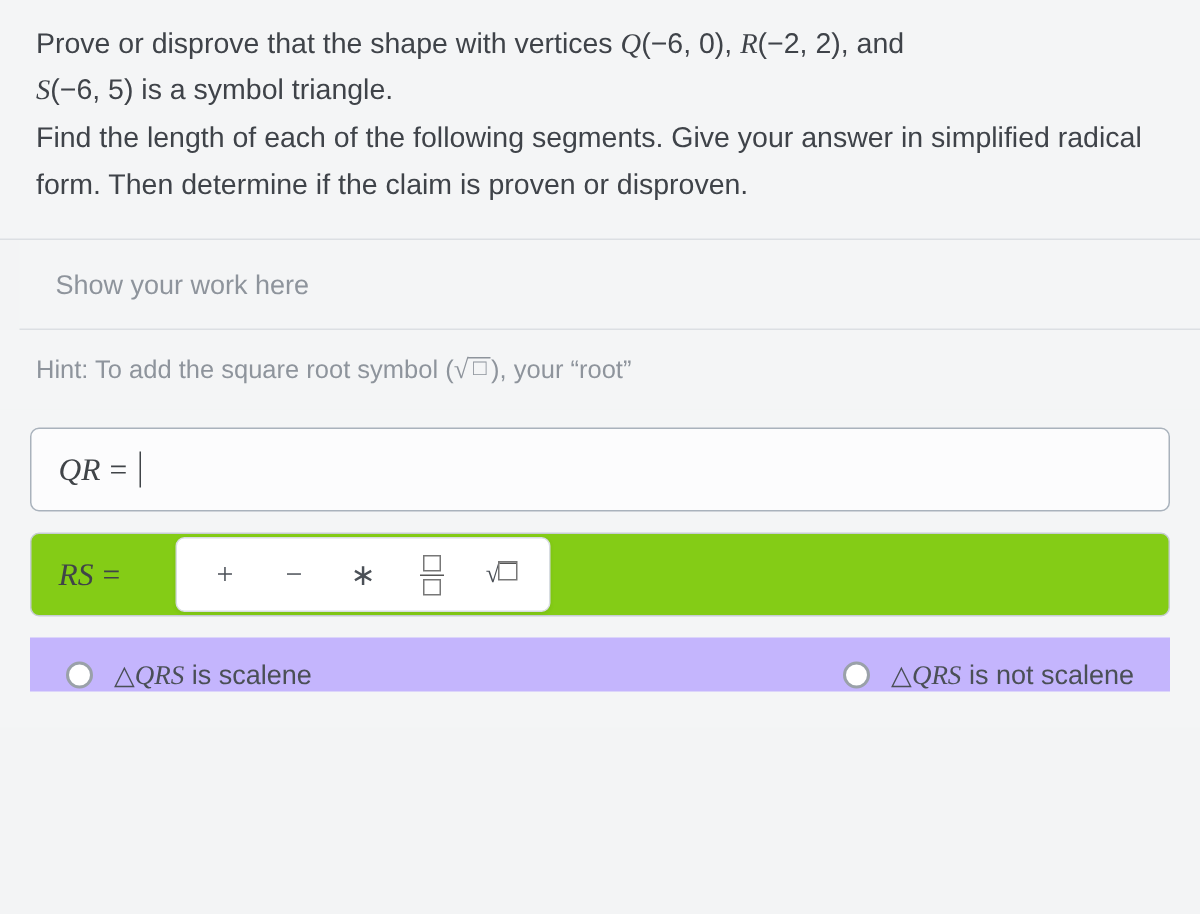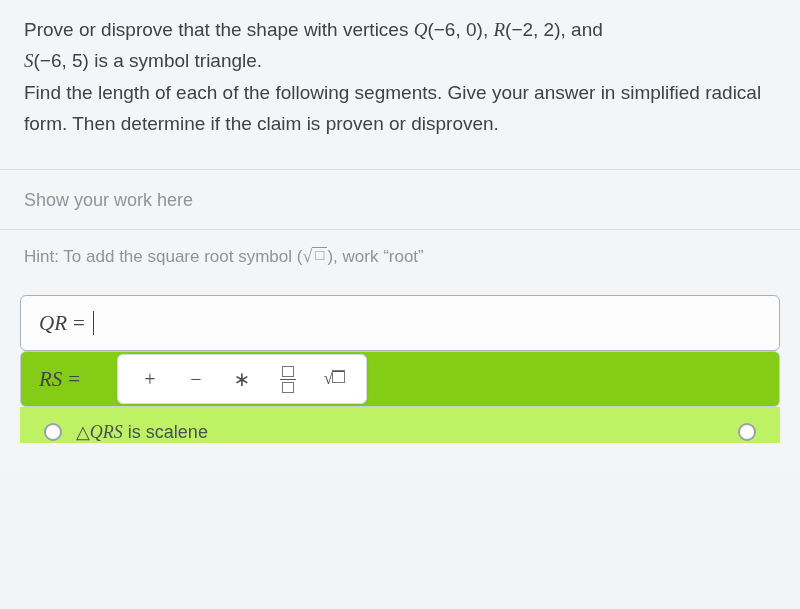--- a/index.html
+++ b/index.html
@@ -4,36 +4,37 @@
   <style>
     * { box-sizing: border-box; margin: 0; padding: 0; }
     html, body { width: 800px; height: 609px; overflow: hidden; }
     body {
       font-family: -apple-system, BlinkMacSystemFont, "Segoe UI", Arial, sans-serif;
       background: #f3f4f5;
       color: #3a3d42;
     }
     .page { width: 800px; height: 609px; display: flex; flex-direction: column; }
     .prompt {
-      padding: 14px 24px 30px 24px;
+      padding: 14px 24px 20px 24px;
       line-height: 1.65;
       font-size: 19px;
       color: #3f4349;
       font-weight: 500;
       border-bottom: 1px solid #dcdfe3;
       background: #f4f5f6;
     }
     .math-i { font-style: italic; font-family: Georgia, "Times New Roman", serif; }
     .show-work {
       padding: 20px 24px 18px 24px;
       font-size: 18px;
       color: #8e949c;
       font-weight: 500;
       border-bottom: 1px solid #dcdfe3;
       background: #f4f5f6;
+      margin-left: 13px;
     }
     .hint {
       padding: 16px 24px 16px 24px;
       font-size: 17px;
       color: #8e949c;
       font-weight: 500;
       background: #f4f5f6;
     }
     .hint .radical-box {
       font-family: Georgia, "Times New Roman", serif;
@@ -46,20 +47,21 @@
       padding: 0 3px;
       font-size: 15px;
       line-height: 1;
       vertical-align: 2px;
     }
     .answers {
       padding: 12px 20px 24px 20px;
       background: #f4f5f6;
       display: flex;
       flex-direction: column;
+      gap: 14px;
     }
     .answer-row {
       display: flex;
       align-items: center;
       height: 56px;
       border: 1px solid #c7cdd4;
       border-radius: 6px;
       background: #84cc16;
       padding: 0 18px;
       position: relative;
@@ -133,21 +135,21 @@
       border-left: 0; border-right:0; border-bottom:0;
       outline: 1px solid #777;
       vertical-align: 2px;
       margin-left: 0px;
     }
     .radio-row {
       display: flex;
       align-items: center;
       justify-content: space-between;
       padding: 14px 24px 0 24px;
-      background: #bef264;
+      background: #c4b5fd;
       text-align: center;
     }
     .radio-opt {
       display: flex;
       align-items: center;
       gap: 14px;
       font-size: 18px;
       color: #4a4f56;
     }
     .radio-circle {
@@ -169,21 +171,21 @@
     <span>Prove or disprove that the shape with vertices </span><span class="math-i">Q</span><span>(−6,&nbsp;0)</span><span>, </span><span class="math-i">R</span><span>(−2,&nbsp;2)</span><span>, and</span><br>
     <span class="math-i">S</span><span>(−6,&nbsp;5)</span><span> is a symbol triangle.</span><br>
     <span>Find the length of each of the following segments. Give your answer in simplified radical form. Then determine if the claim is proven or disproven.</span>
   </div>
 
   <div class="show-work">
     <span>Show your work here</span>
   </div>
 
   <div class="hint">
-    <span>Hint: To add the square root symbol (</span><span class="radical-box"><span class="surd">√</span><span class="rad-arg">□</span></span><span>), work “root”</span>
+    <span>Hint: To add the square root symbol (</span><span class="radical-box"><span class="surd">√</span><span class="rad-arg">□</span></span><span>), your “root”</span>
   </div>
 
   <div class="answers">
 
     <div class="answer-row focused">
       <span class="answer-label">
         <span class="math-i">QR</span><span class="eq">=</span>
       </span>
       <span class="cursor"></span>
     </div>
@@ -220,18 +222,21 @@
 
     <div class="radio-row">
       <div class="radio-opt">
         <span class="radio-circle"></span>
         <span>
           <span class="tri-sym">△</span><span class="tri-letters">QRS</span><span> is scalene</span>
         </span>
       </div>
       <div class="radio-opt">
         <span class="radio-circle"></span>
+        <span>
+          <span class="tri-sym">△</span><span class="tri-letters">QRS</span><span> is not scalene</span>
+        </span>
       </div>
     </div>
 
   </div>
 
 </div>
 
 </body></html>

